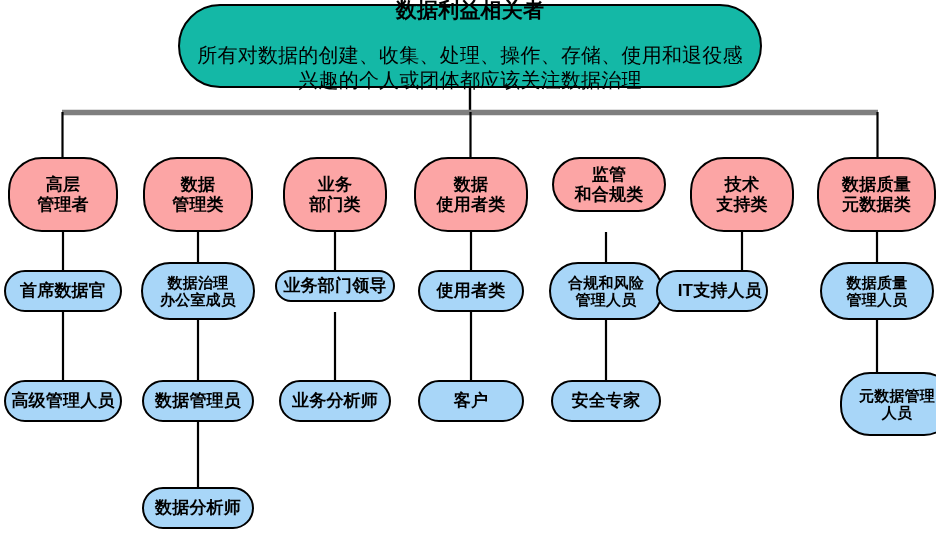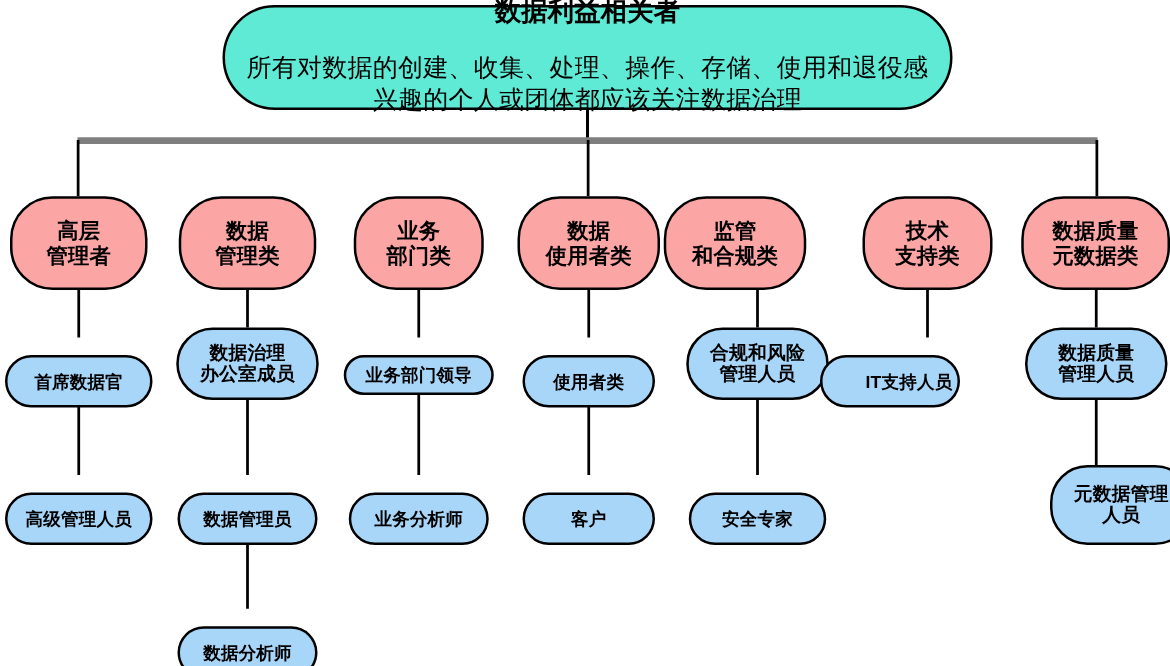--- a/index.html
+++ b/index.html
@@ -50,21 +50,21 @@
 
   .node .lines {
     display: block;
     width: 100%;
     padding: 0 4px;
     box-sizing: border-box;
     white-space: pre-line;
   }
 
   .node.root {
-    background: #5eead4;
+    background: #14b8a6;
     border-width: 2.4px;
     border-radius: 46px;
     font-weight: normal;
     padding: 4px 10px;
   }
   .node.root .title {
     display: block;
     font-size: 21px;
     font-weight: bold;
     line-height: 1.18;
@@ -82,21 +82,21 @@
     background: #fca5a5;
     font-size: 17px;
     border-radius: 34px;
   }
 
   .node.leaf {
     background: #a8d6f8;
     font-size: 15px;
     border-radius: 30px;
   }
-  .node.leaf.one-line { font-size: 14px; margin-top: 14px; }
+  .node.leaf.one-line { font-size: 17px; }
 </style>
 </head>
 <body>
 
 <div id="diagram">
 
   <svg id="connectors" viewBox="0 0 936 533" width="936" height="533" xmlns="http://www.w3.org/2000/svg">
 
     <line x1="470" y1="88" x2="470" y2="112" stroke="#000000" stroke-width="2.4"></line>
 
@@ -145,21 +145,21 @@
 管理类</span>
   </div>
   <div class="node category" style="left:283px; top:157px; width:104px; height:75px;">
     <span class="lines">业务
 部门类</span>
   </div>
   <div class="node category" style="left:414px; top:157px; width:114px; height:75px;">
     <span class="lines">数据
 使用者类</span>
   </div>
-  <div class="node category" style="left:531px; top:157px; width:114px; height:75px;">
+  <div class="node category" style="left:552px; top:157px; width:114px; height:55px;">
     <span class="lines">监管
 和合规类</span>
   </div>
   <div class="node category" style="left:690px; top:157px; width:104px; height:75px;">
     <span class="lines">技术
 支持类</span>
   </div>
   <div class="node category" style="left:817px; top:157px; width:119px; height:75px;">
     <span class="lines">数据质量
 元数据类</span>

